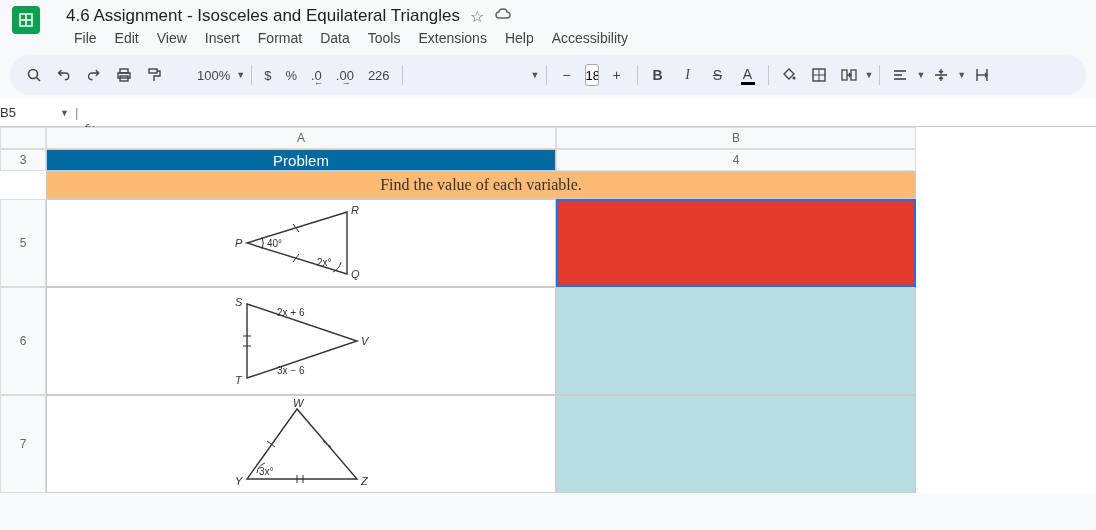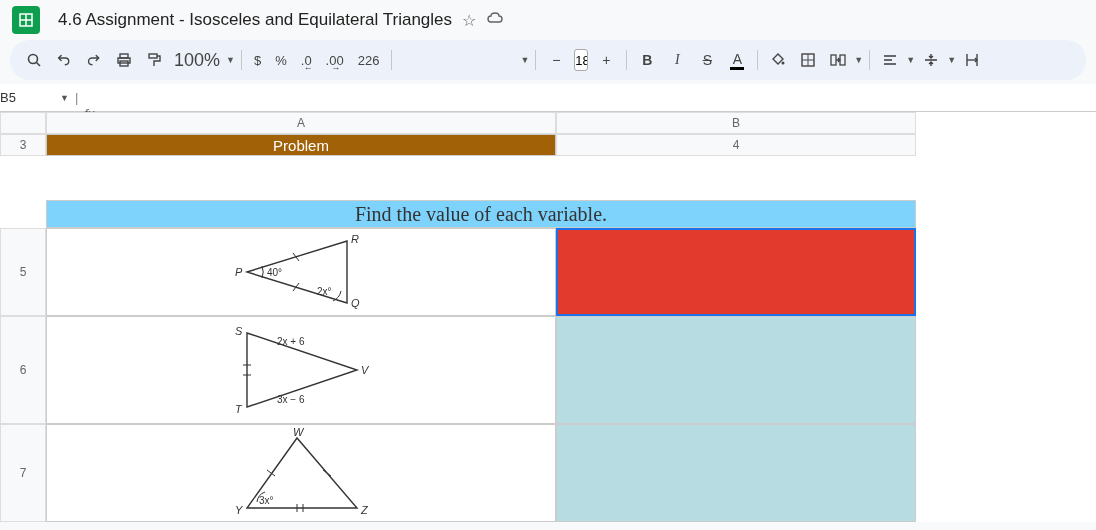--- a/index.html
+++ b/index.html
@@ -1,33 +1,33 @@
 <!DOCTYPE html>
 <html><head>
 <meta charset="utf-8">
 <style>
   * { box-sizing: border-box; margin: 0; padding: 0; }
   body { font-family: Arial, sans-serif; background: #f8f9fa; width: 1096px; height: 530px; overflow: hidden; font-size: 13px; color: #333; }
   
   
-  .titlebar { display: flex; align-items: center; gap: 18px; padding: 6px 12px 2px; }
+  .titlebar { display: flex; gap: 26px; padding: 6px 12px 2px; }
   .app-icon { width: 28px; height: 28px; background: #0d9f4f; border-radius: 4px; display: flex; align-items: center; justify-content: center; color: #fff; font-size: 14px; }
   .doc-title { font-size: 17px; color: #222; }
   .star-icon, .cloud-icon { color: #5f6368; font-size: 16px; }
   
   
   .menubar { display: flex; gap: 2px; padding: 0 50px 6px; font-size: 14px; color: #444; }
   .menuitem { padding: 3px 8px; border-radius: 4px; cursor: pointer; }
   
   
   .toolbar { display: flex; align-items: center; gap: 2px; background: #edf2fa; border-radius: 24px; margin: 4px 10px; padding: 4px 10px; height: 40px; }
   .tbtn { width: 28px; height: 28px; display: flex; align-items: center; justify-content: center; border-radius: 4px; color: #444; cursor: pointer; font-size: 14px; }
   .tbtn.text { width: auto; padding: 0 6px; font-size: 13px; }
   .tsep { width: 1px; height: 20px; background: #c7c7c7; margin: 0 4px; }
-  .zoom { font-size: 18px; color: #444; padding: 0 4px; }
+  .zoom { font-size: 13px; color: #444; padding: 0 4px; margin-left: 23px; }
   .dropdown-caret { font-size: 9px; color: #555; }
   .fontsize-box { display:flex; align-items:center; gap:4px; }
   .fontsize-input { width: 14px; height: 22px; border: 1px solid #aaa; border-radius: 3px; text-align: center; font-size: 13px; background:#fff; }
   .tbtn.bold { font-weight: bold; }
   .tbtn.italic { font-style: italic; font-family: serif; }
   .tbtn.strike { text-decoration: line-through; }
   .tcolor-ind { display:flex; flex-direction:column; align-items:center; }
   .tcolor-ind .bar { width: 14px; height: 3px; background:#000; }
 
   
@@ -37,22 +37,22 @@
   .fxicon { font-style: italic; color:#666; font-size: 13px; margin-top: 32px; }
   .fxinput { flex: 1; border:none; outline:none; font-size:13px; padding-left:6px; }
   
   
   .grid { display: grid; grid-template-columns: 46px 510px 360px; background:#fff; }
   .colhdr, .rowhdr { background:#f8f9fa; border: 1px solid #ddd; font-size: 12px; color:#666; display:flex; align-items:center; justify-content:center; }
   .colhdr { height: 22px; }
   .corner { background:#f8f9fa; border:1px solid #ddd; }
   .cell { border: 1px solid #ccc; position: relative; background:#fff; }
   
-  .hdr-problem, .hdr-answer { background: #a16207; color:#fff; font-size: 15px; display:flex; align-items:center; justify-content:center; height: 22px; }
-  .instruct { background:#7dd3fc; font-size: 20px; display:flex; align-items:center; justify-content:center; height: 28px; font-family: 'Comic Sans MS', cursive; margin-top: 44px; }
+  .hdr-problem, .hdr-answer { background: #0369a1; color:#fff; font-size: 15px; display:flex; align-items:center; justify-content:center; height: 22px; }
+  .instruct { background:#fdba74; font-size: 16px; display:flex; align-items:center; justify-content:center; height: 28px; font-family: 'Comic Sans MS', cursive; }
   .ans-cell { background:#b7dde2; }
   .ans-active { background:#e23b2e; outline: 2px solid #1a73e8; outline-offset:-2px; }
   
   .row5 { height: 88px; }
   .row6 { height: 108px; }
   .row7 { height: 98px; }
   .row3h { height: 22px; }
   .row4h { height: 28px; }
   
   .tri-svg { position:absolute; left: 180px; top: 50%; transform: translateY(-50%); }
@@ -74,20 +74,32 @@
   </div>
   <div style="display:flex;flex-direction:column;gap:1px">
     <div style="display:flex;align-items:center;gap:10px">
       <span class="doc-title">4.6 Assignment - Isosceles and Equilateral Triangles</span>
       <span class="star-icon">☆</span>
       <span class="cloud-icon">
         <svg width="18" height="14" viewBox="0 0 18 14">
             <path d="M5 11 Q2 11 2 8 Q2 5 5 5 Q5 2 9 2 Q13 2 13 5 Q16 5 16 8 Q16 11 13 11 Z" fill="none" stroke="#5f6368" stroke-width="1.4"></path>
           </svg>
       </span>
+    </div>
+    <div class="menubar" style="padding:0">
+      <span class="menuitem">File</span>
+      <span class="menuitem">Edit</span>
+      <span class="menuitem">View</span>
+      <span class="menuitem">Insert</span>
+      <span class="menuitem">Format</span>
+      <span class="menuitem">Data</span>
+      <span class="menuitem">Tools</span>
+      <span class="menuitem">Extensions</span>
+      <span class="menuitem">Help</span>
+      <span class="menuitem">Accessibility</span>
     </div>
   </div>
 </div>
 
 <div class="toolbar">
   <div class="tbtn">
       <svg width="16" height="16" viewBox="0 0 16 16">
         <circle cx="7" cy="7" r="4.5" fill="none" stroke="#444" stroke-width="1.6"></circle>
         <line x1="10.5" y1="10.5" x2="14" y2="14" stroke="#444" stroke-width="1.6"></line>
       </svg>

